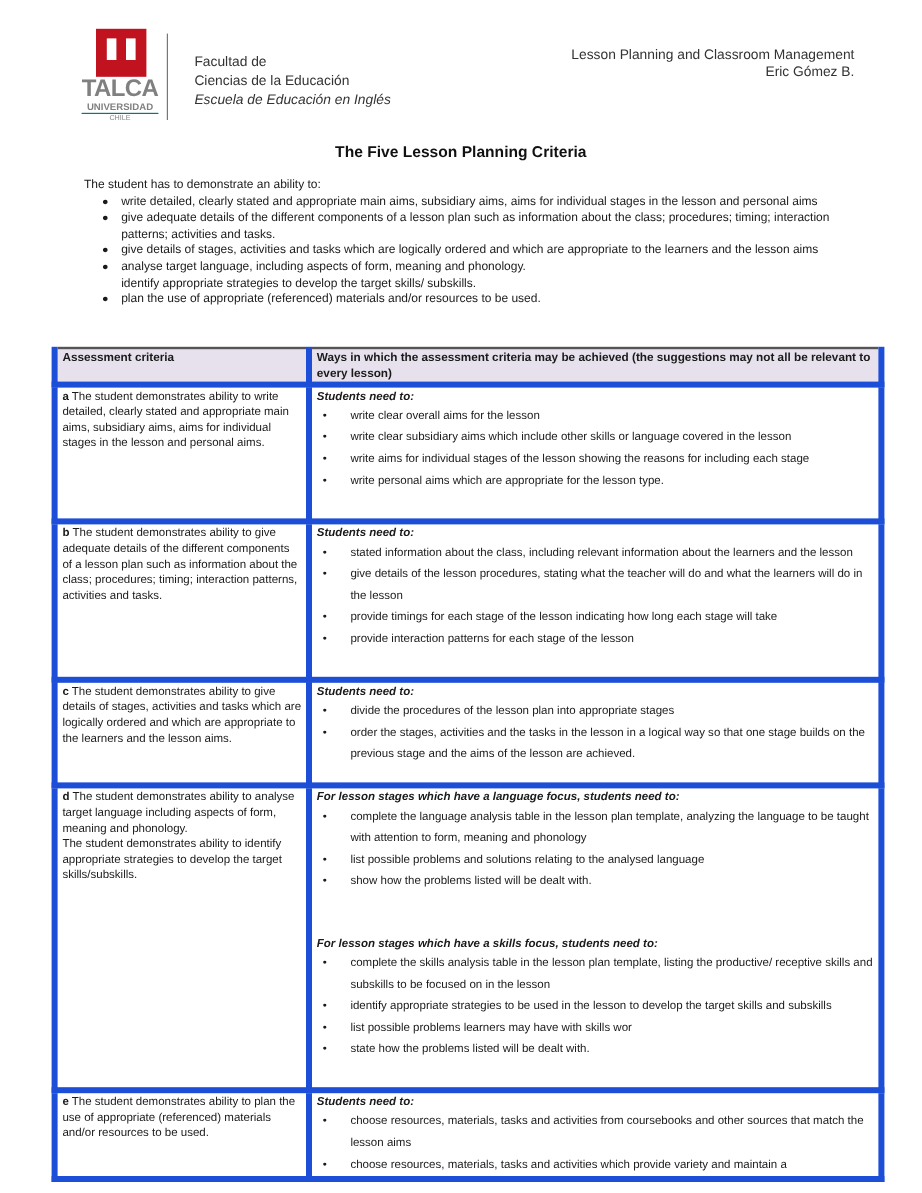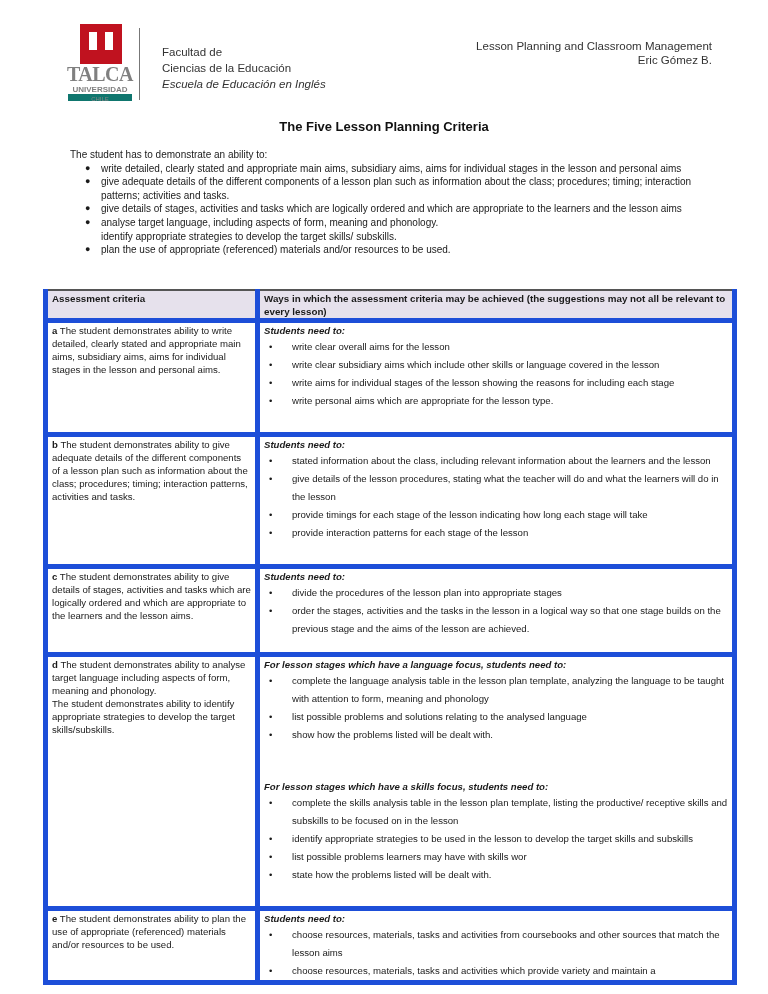--- a/index.html
+++ b/index.html
@@ -14,25 +14,25 @@
   .logo .t-shape {
     position: absolute; left: 14px; top: 0; width: 42px; height: 40px;
     background: #c0121f;
   }
   .logo .t-notch {
     position: absolute; left: 23px; top: 8px; width: 8px; height: 18px; background: #fff;
   }
   .logo .t-notch.r { left: 39px; }
   .logo .talca {
     position: absolute; left: 0; top: 40px; width: 68px; text-align: center;
-    font-size: 20px; font-weight: bold; color: #808080; letter-spacing: -0.5px; line-height: 20px; font-family: Liberation Serif, serif;
+    font-size: 20px; font-weight: bold; color: #808080; letter-spacing: -0.5px; line-height: 20px;
   }
   .logo .univ {
     position: absolute; left: 2px; top: 61px; width: 64px; text-align: center;
-    font-size: 8px; font-weight: bold; color: #808080; border-bottom: 7px solid #0f766e; line-height: 9px;
+    font-size: 8px; font-weight: bold; color: #808080; border-bottom: 1px solid #0f766e; line-height: 9px;
   }
   .logo .chile {
     position: absolute; left: 0; top: 72px; width: 68px; text-align: center;
     font-size: 6px; color: #888; line-height: 7px;
   }
   .vrule {
     position: absolute; left: 139px; top: 28px; width: 1px; height: 72px; background: #777;
   }
   .faculty {
     position: absolute; left: 162px; top: 44px; font-size: 11.5px; line-height: 16px; color: #333;

